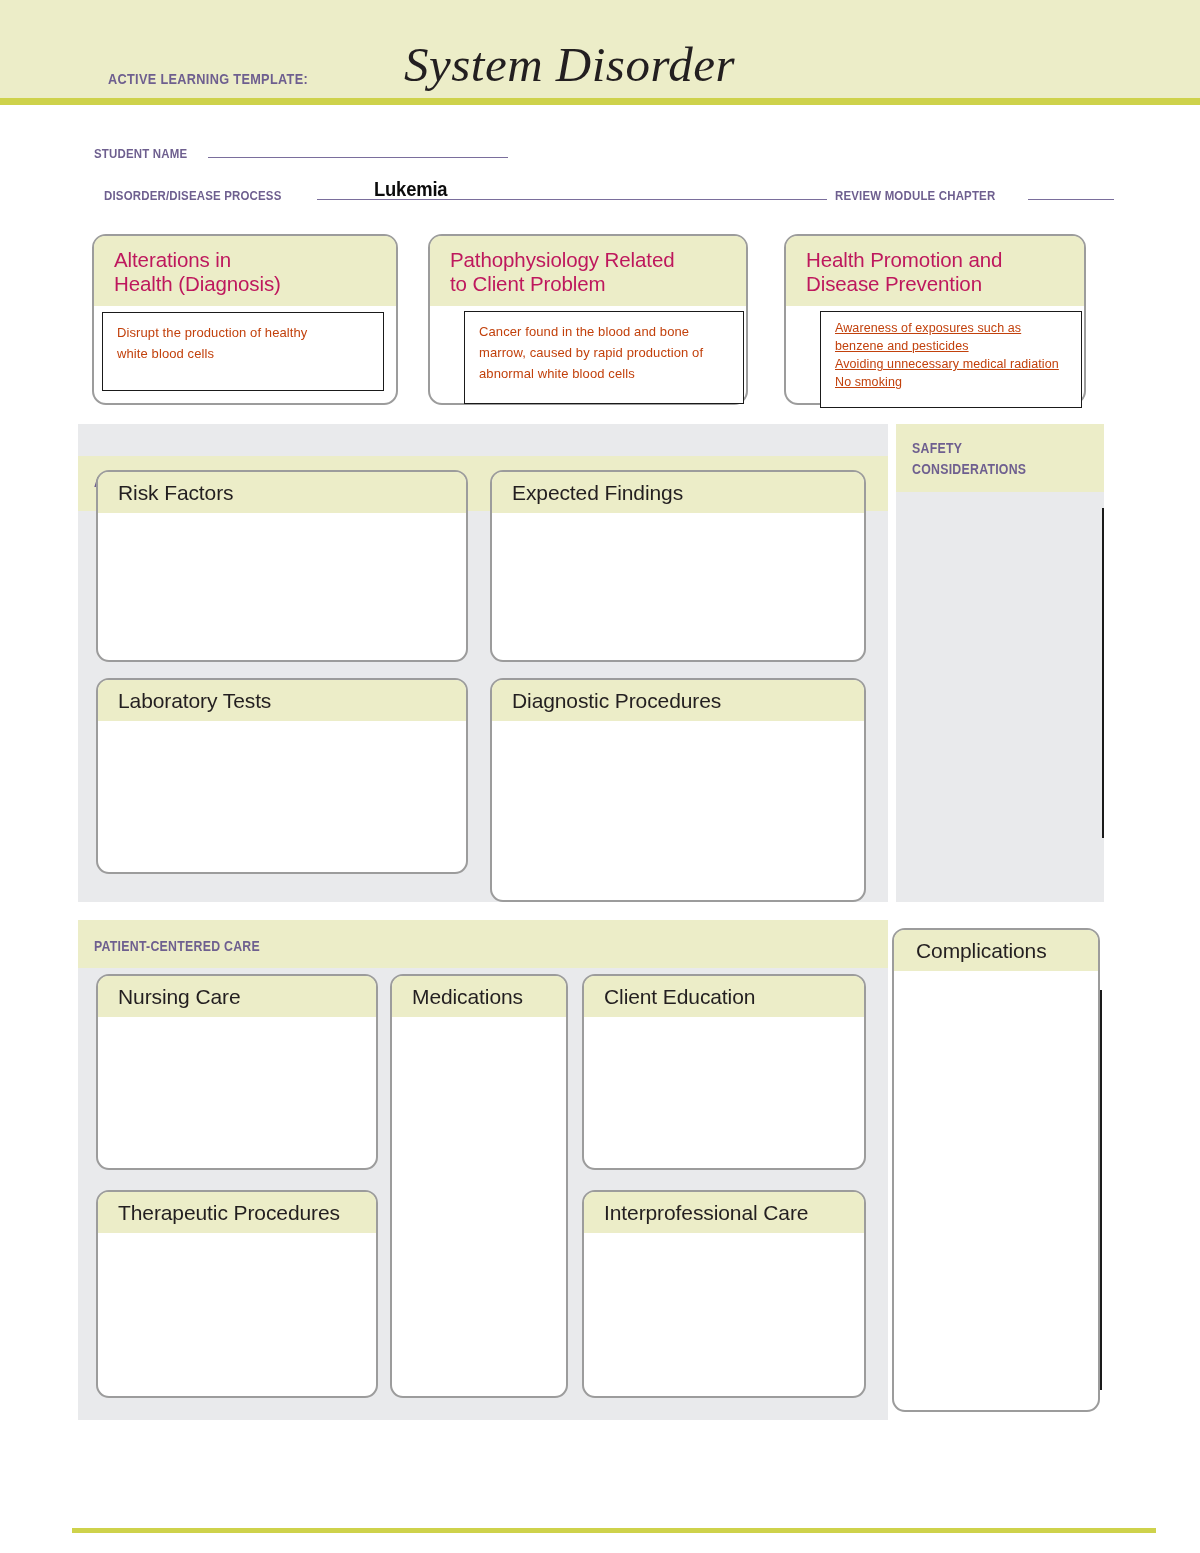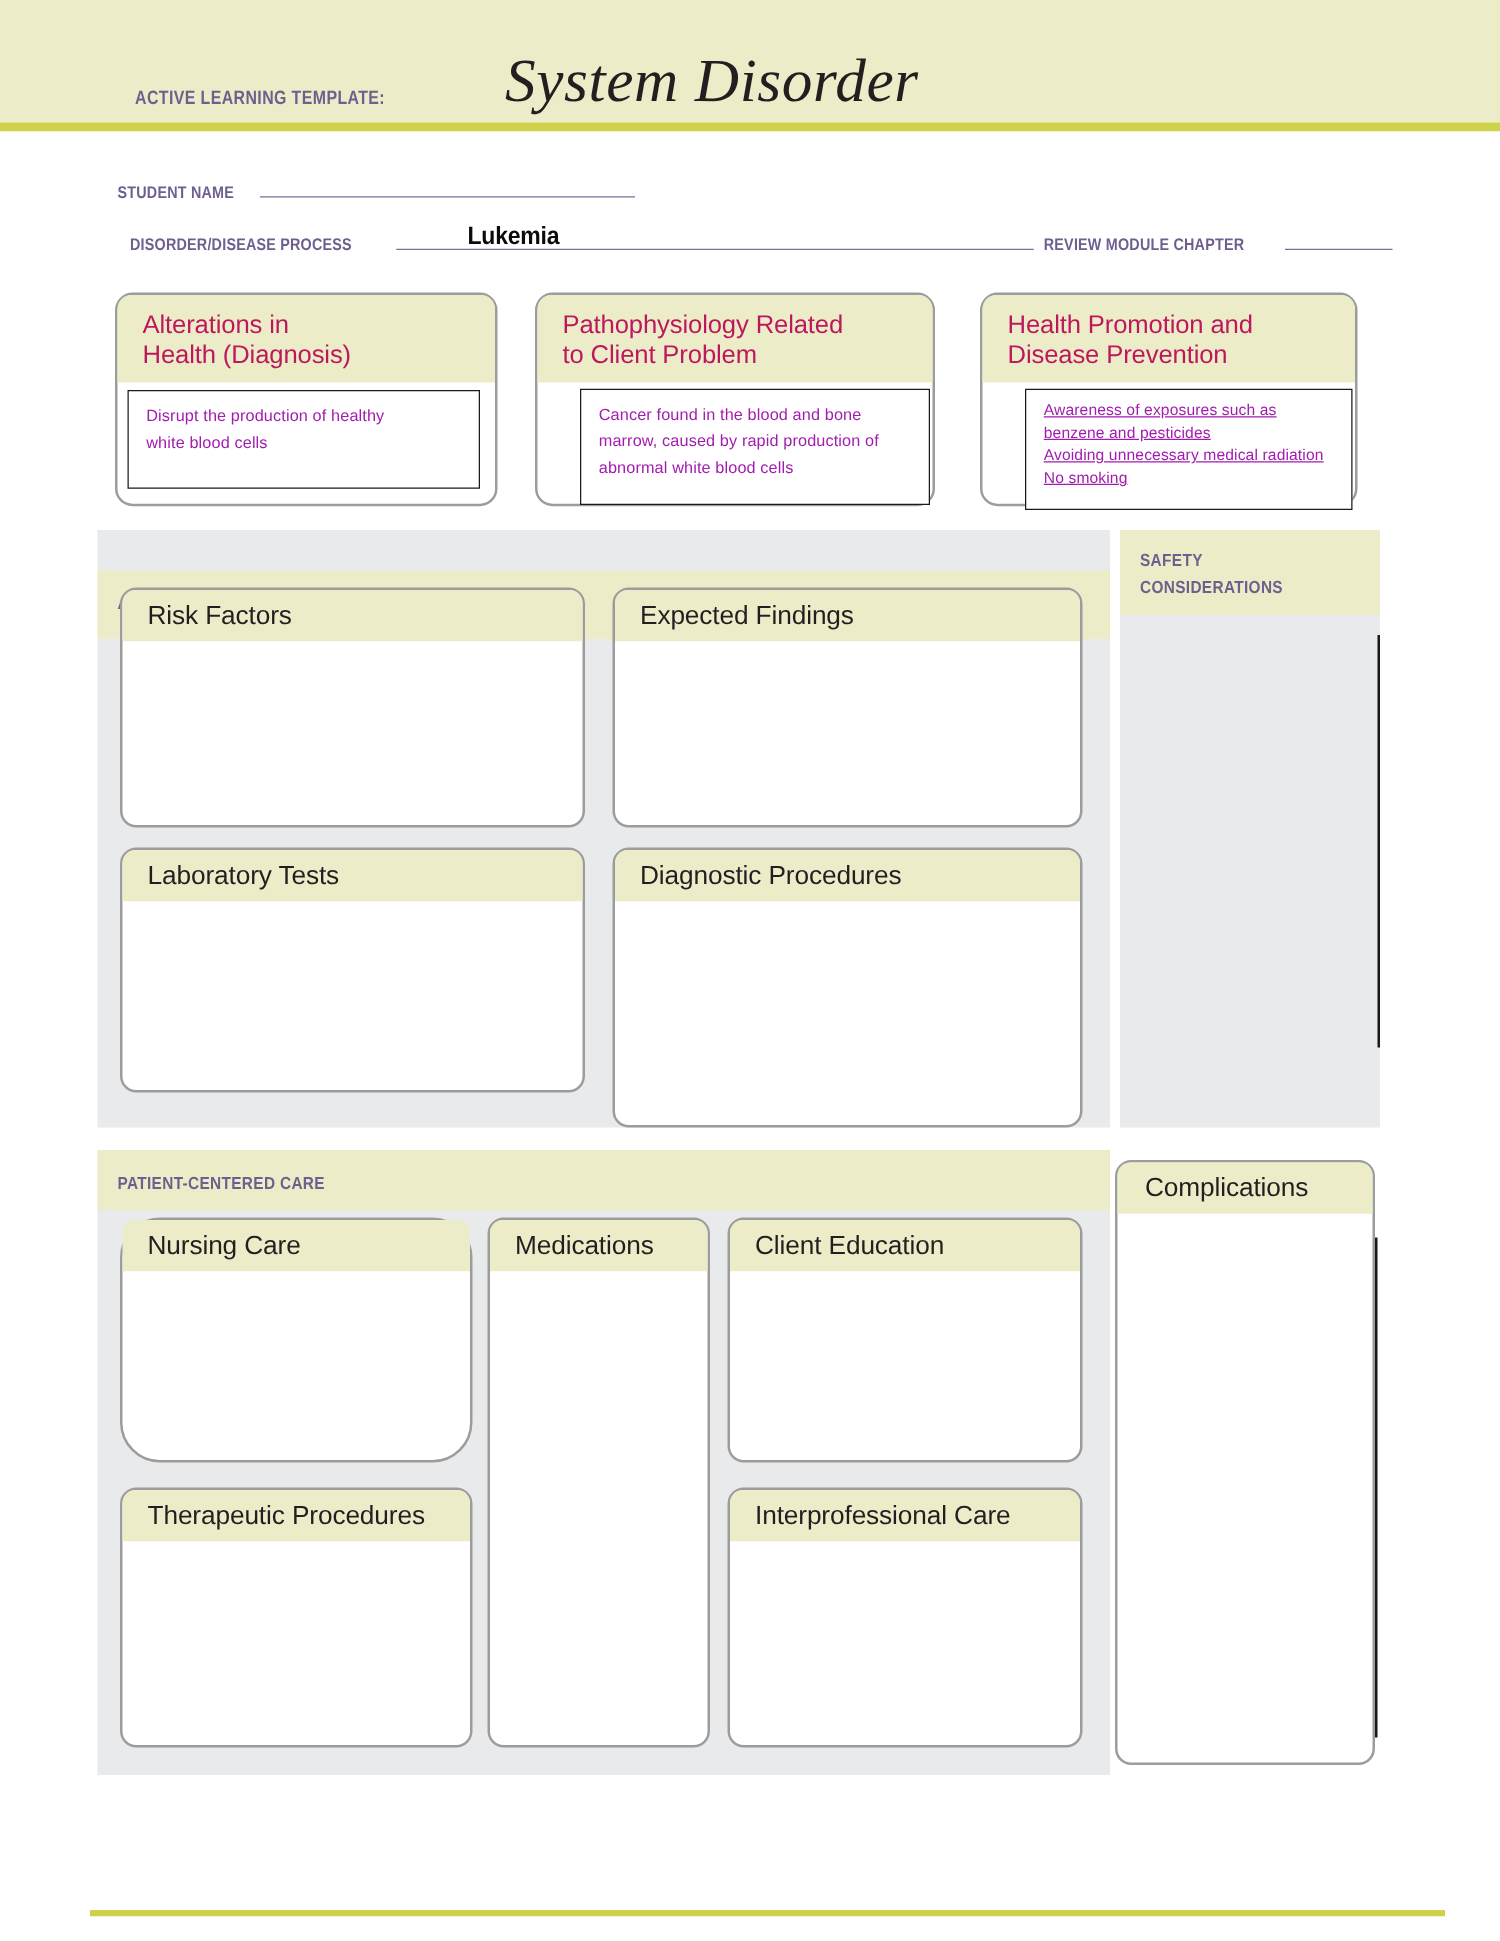--- a/index.html
+++ b/index.html
@@ -122,21 +122,21 @@
   
   .typed-box {
     position: absolute;
     background: #ffffff;
     border: 1.6px solid #1a1a1a;
     box-sizing: border-box;
     padding: 9px 10px 6px 14px;
     font-family: "Liberation Sans Narrow", "Liberation Sans", sans-serif;
     font-size: 13px;
     line-height: 1.62;
-    color: #a21caf;
+    color: #c2410c;
     letter-spacing: 0.1px;
     z-index: 5;
   }
   .typed-box p { margin: 0; white-space: nowrap; }
 
   #typed-alterations { left: 102px; top: 312px; width: 282px; height: 79px; }
   #typed-patho      { left: 464px; top: 311px; width: 280px; height: 93px; }
   #typed-health     { left: 820px; top: 311px; width: 262px; height: 97px; }
 
   
@@ -189,21 +189,21 @@
     padding: 9px 14px 8px 20px;
     letter-spacing: -0.1px;
     white-space: nowrap;
   }
 
   #sub-risk        { left: 96px;  top: 470px; width: 372px; height: 192px; }
   #sub-expected    { left: 490px; top: 470px; width: 376px; height: 192px; }
   #sub-lab         { left: 96px;  top: 678px; width: 372px; height: 196px; }
   #sub-diagnostic  { left: 490px; top: 678px; width: 376px; height: 224px; }
 
-  #sub-nursing     { left: 96px;  top: 974px; width: 282px; height: 196px; border-radius: 32px; }
+  #sub-nursing     { left: 96px;  top: 974px; width: 282px; height: 196px; }
   #sub-meds        { left: 390px; top: 974px; width: 178px; height: 424px; }
   #sub-clienteduc  { left: 582px; top: 974px; width: 284px; height: 196px; }
   #sub-therapeutic { left: 96px;  top: 1190px; width: 282px; height: 208px; }
   #sub-interprof   { left: 582px; top: 1190px; width: 284px; height: 208px; }
 
   #sub-complications {
     position: absolute;
     left: 892px; top: 928px; width: 208px; height: 484px;
     background: #ffffff;
     border: 2.2px solid #9c9c9c;

